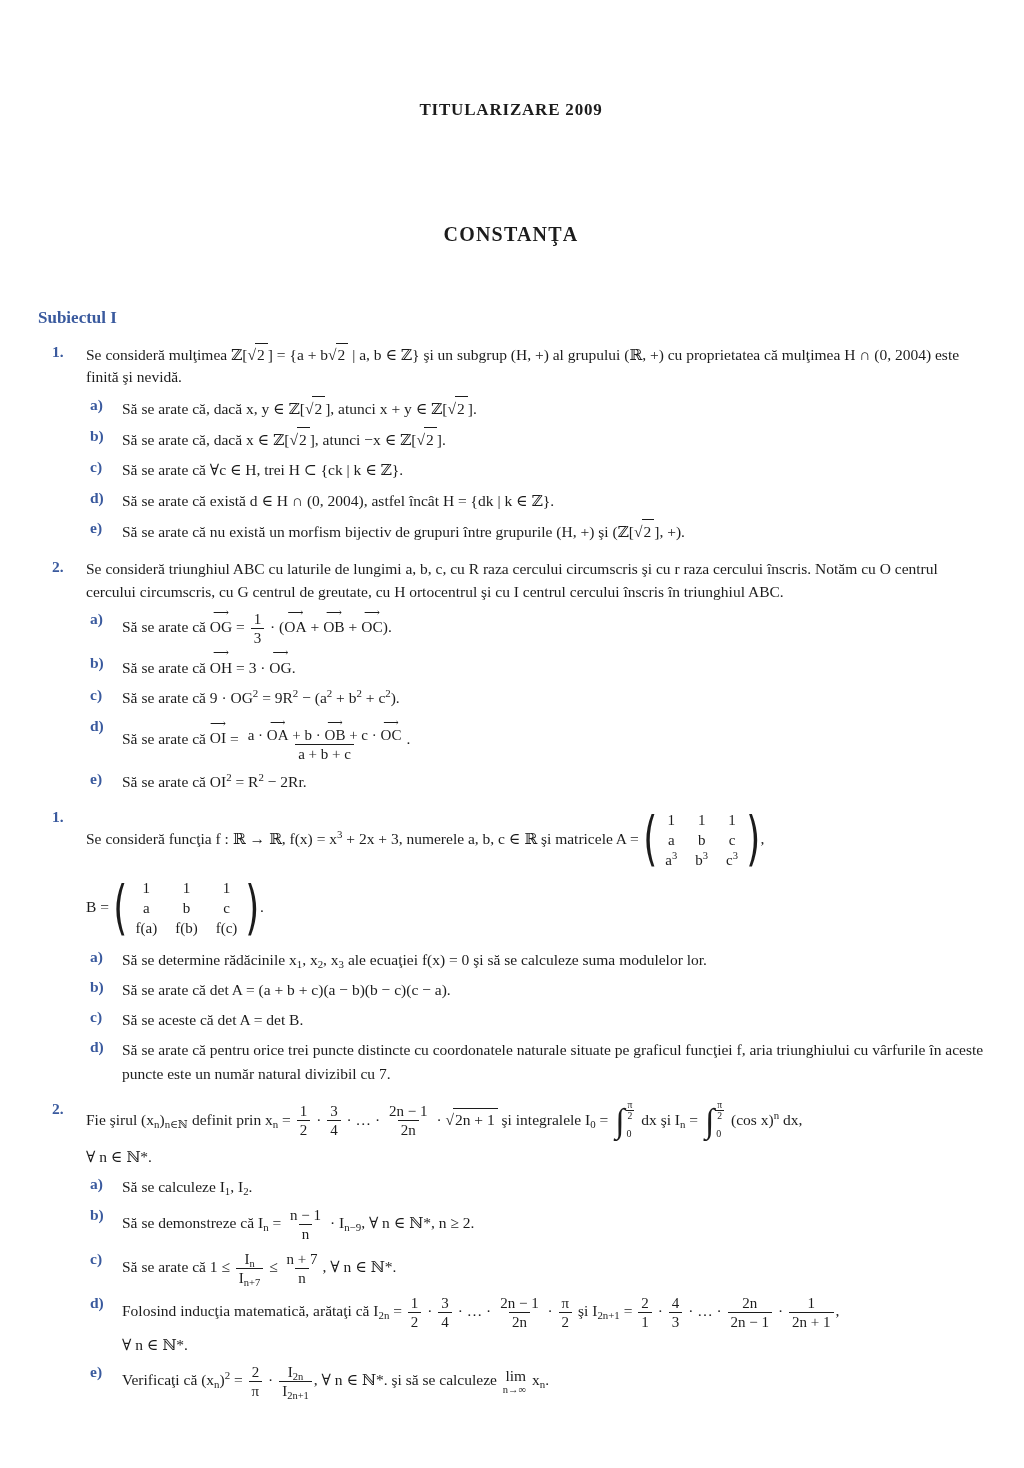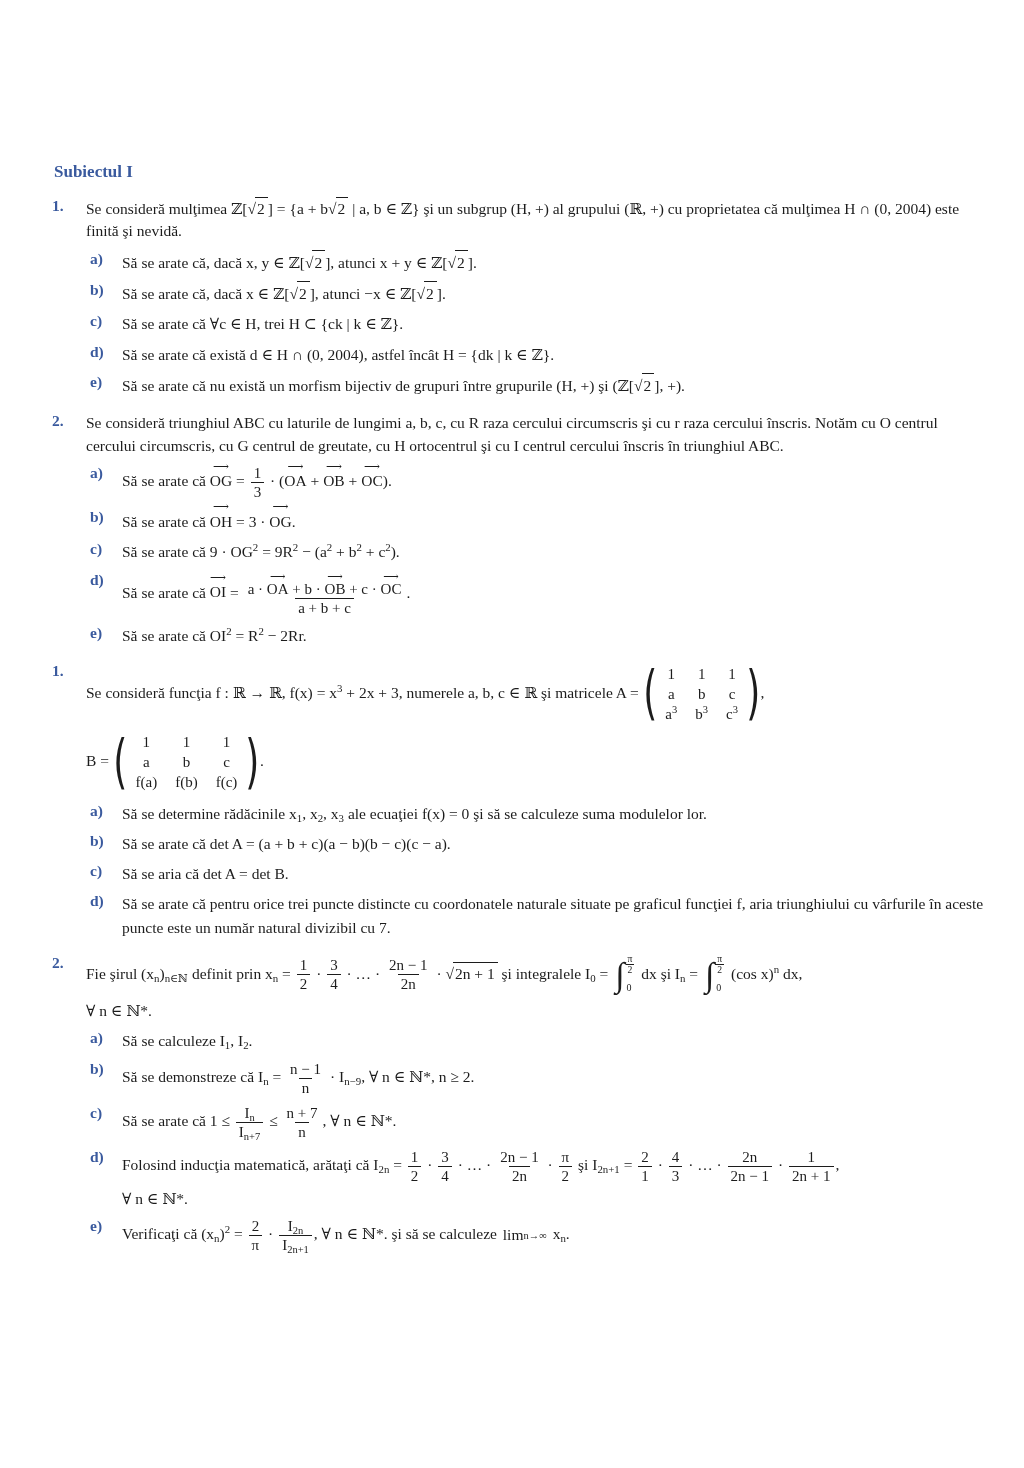--- a/index.html
+++ b/index.html
@@ -5,21 +5,21 @@
   :root { --accent: #3a5a9e; --ink: #1c1c1c; }
   * { box-sizing: border-box; }
   html, body { margin: 0; padding: 0; background: #e8e8e8; }
   body { font-family: "Liberation Serif", "DejaVu Serif", serif; color: var(--ink); font-size: 15.5px; }
   .page { position: relative; width: 1024px; min-height: 1468px; margin: 0 auto; background: #ffffff; padding: 100px 40px 30px 38px; overflow: hidden; }
 
   .doc-title { text-align: center; font-weight: 700; font-size: 17px; letter-spacing: 0.8px; }
   .doc-subtitle { text-align: center; font-weight: 700; font-size: 20px; letter-spacing: 1.2px; margin-top: 103px; }
 
   .doc-body > .section-heading:first-child { margin-top: 62px; }
-  .section-heading { color: var(--accent); font-weight: 700; font-size: 17px; margin: 24px 0 10px 16px; }
+  .section-heading { color: var(--accent); font-weight: 700; font-size: 17px; margin: 24px 0 10px 0; }
 
   .problem { display: flex; margin-top: 15px; padding-left: 14px; }
   .pnum { flex: 0 0 34px; color: var(--accent); font-weight: 700; }
   .pbody { flex: 1; min-width: 0; }
   .pline { line-height: 1.45; margin-bottom: 4px; }
 
   .item { display: flex; margin-top: 7px; }
   .ilabel { flex: 0 0 36px; padding-left: 4px; color: var(--accent); font-weight: 700; }
   .itext { flex: 1; min-width: 0; }
   .iline { line-height: 1.5; }
@@ -47,27 +47,29 @@
   .mcell { text-align: center; }
 
   .integ { display: inline-flex; align-items: center; vertical-align: middle; margin: 0 3px; }
   .isign { font-size: 34px; line-height: 1; }
   .ilims { display: flex; flex-direction: column; justify-content: space-between; align-items: flex-start; height: 42px; font-size: 10px; margin-left: 1px; }
   .ilims .frac { margin: 0; line-height: 1.05; }
   .ilims .frac .num, .ilims .frac .den { padding: 0 2px; }
   .ihi { display: inline-block; }
   .ilo { display: inline-block; padding-left: 1px; }
 
-  .lim { display: inline-flex; flex-direction: row; align-items: center; vertical-align: middle; line-height: 1.05; margin: 0 2px; }
+  .lim { display: inline-flex; flex-direction: column; align-items: flex-end; vertical-align: middle; line-height: 1.05; margin: 0 2px; }
   .lim .limunder { font-size: 0.68em; }
 </style>
 </head>
 <body>
 
 <div class="page">
+  <div class="doc-title">TITULARIZARE 2009</div>
+  <div class="doc-subtitle">CONSTANŢA</div>
   <main class="doc-body">
       <div class="section-heading">Subiectul I</div>
       <div class="problem">
         <span class="pnum">1.</span>
         <div class="pbody">
           <div class="pline">Se consideră mulţimea ℤ[<span class="sqrt"><span class="rad">√</span><span class="bar">2</span></span>] = {a + b<span class="sqrt"><span class="rad">√</span><span class="bar">2</span></span> | a, b ∈ ℤ} şi un subgrup (H, +) al grupului (ℝ, +) cu proprietatea că mulţimea H ∩ (0, 2004) este finită şi nevidă.</div>
           <div class="item">
             <span class="ilabel">a)</span>
             <div class="itext">
               <div class="iline">Să se arate că, dacă x, y ∈ ℤ[<span class="sqrt"><span class="rad">√</span><span class="bar">2</span></span>], atunci x + y ∈ ℤ[<span class="sqrt"><span class="rad">√</span><span class="bar">2</span></span>].</div>
@@ -182,21 +184,21 @@
           </div>
           <div class="item">
             <span class="ilabel">b)</span>
             <div class="itext">
               <div class="iline">Să se arate că det A = (a + b + c)(a − b)(b − c)(c − a).</div>
             </div>
           </div>
           <div class="item">
             <span class="ilabel">c)</span>
             <div class="itext">
-              <div class="iline">Să se aria că det A = det B.</div>
+              <div class="iline">Să se aceste că det A = det B.</div>
             </div>
           </div>
           <div class="item">
             <span class="ilabel">d)</span>
             <div class="itext">
               <div class="iline">Să se arate că pentru orice trei puncte distincte cu coordonatele naturale situate pe graficul funcţiei f, aria triunghiului cu vârfurile în aceste puncte este un număr natural divizibil cu 7.</div>
             </div>
           </div>
         </div>
       </div>

